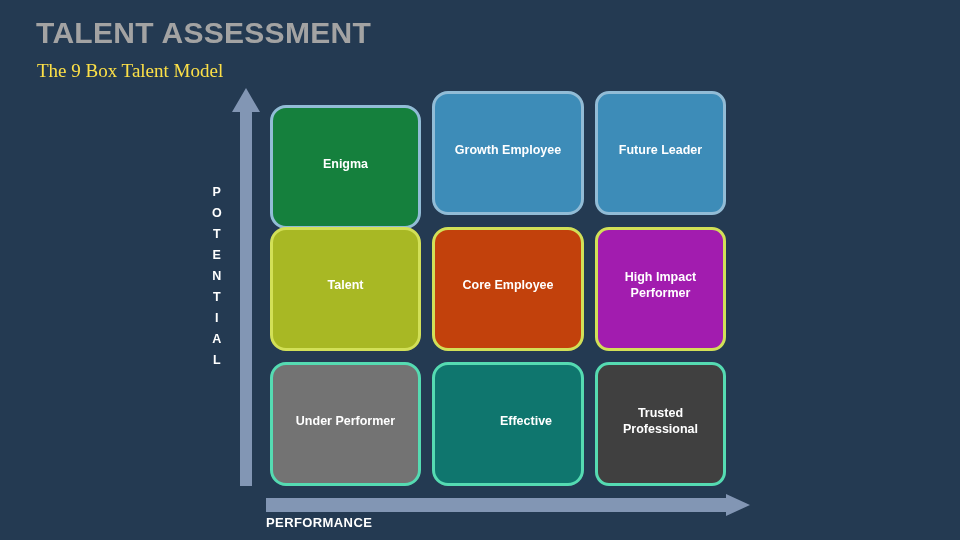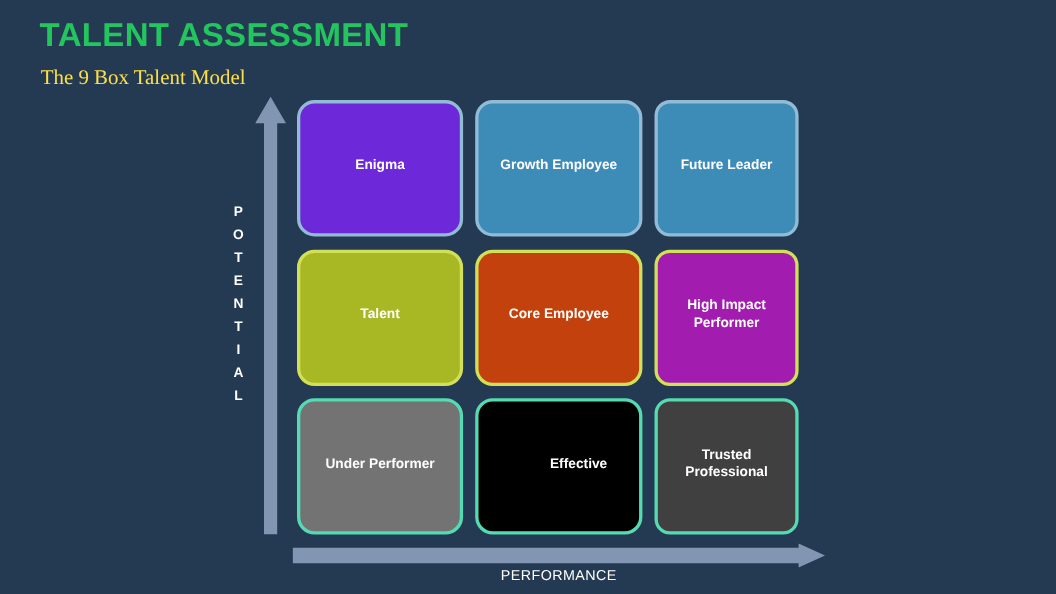--- a/index.html
+++ b/index.html
@@ -20,21 +20,21 @@
     background: #243a52;
   }
 
   
   .title {
     position: absolute;
     left: 36px;
     top: 16px;
     font-size: 30px;
     font-weight: bold;
-    color: #22c55e;
+    color: #a3a3a3;
     letter-spacing: 0.3px;
     white-space: nowrap;
   }
   .subtitle {
     position: absolute;
     left: 37px;
     top: 60px;
     font-size: 19px;
     font-weight: normal;
     color: #fde047;
@@ -68,23 +68,23 @@
     color: #ffffff;
     line-height: 21px;
     letter-spacing: 0.5px;
   }
   .axis-v-label span { display: block; }
   .axis-h-label {
     position: absolute;
     left: 266px;
     top: 515px;
     width: 484px;
-    text-align: center;
+    text-align: left;
     font-size: 13px;
-    font-weight: normal;
+    font-weight: bold;
     color: #ffffff;
     letter-spacing: 0.4px;
   }
 
   
   .grid {
     position: absolute;
     left: 270px;
     top: 91px;
     width: 478px;
@@ -150,21 +150,21 @@
 
   <div class="axis-h">
     <svg width="484" height="22" viewBox="0 0 484 22" xmlns="http://www.w3.org/2000/svg">
       <polygon points="0,4 460,4 460,0 484,11 460,22 460,18 0,18" fill="#8296b4"></polygon>
     </svg>
   </div>
   <div class="axis-h-label">PERFORMANCE</div>
 
   <div class="grid">
 
-    <div class="cell r0 c0" style="background: #6d28d9; border-color: rgb(146, 188, 214);">
+    <div class="cell r0 c0" style="background: #15803d; border-color: rgb(146, 188, 214); margin-top: 14px;">
       <div class="cell-label">Enigma</div>
     </div>
     <div class="cell r0 c1" style="background: rgb(61, 140, 184); border-color: rgb(146, 188, 214);">
       <div class="cell-label">Growth Employee</div>
     </div>
     <div class="cell r0 c2" style="background: rgb(61, 140, 184); border-color: rgb(146, 188, 214);">
       <div class="cell-label">Future Leader</div>
     </div>
 
     <div class="cell r1 c0" style="background: rgb(168, 184, 36); border-color: rgb(210, 224, 87);">
@@ -173,21 +173,21 @@
     <div class="cell r1 c1" style="background: #c2410c; border-color: rgb(210, 224, 87);">
       <div class="cell-label">Core Employee</div>
     </div>
     <div class="cell r1 c2" style="background: #a21caf; border-color: rgb(210, 224, 87);">
       <div class="cell-label">High Impact<br>Performer</div>
     </div>
 
     <div class="cell r2 c0" style="background: #737373; border-color: rgb(85, 219, 178);">
       <div class="cell-label">Under Performer</div>
     </div>
-    <div class="cell r2 c1" style="background: #000000; border-color: rgb(85, 219, 178); padding-left: 36px;">
+    <div class="cell r2 c1" style="background: #0f766e; border-color: rgb(85, 219, 178); padding-left: 36px;">
       <div class="cell-label">Effective</div>
     </div>
     <div class="cell r2 c2" style="background: #404040; border-color: rgb(85, 219, 178);">
       <div class="cell-label">Trusted Professional</div>
     </div>
 
   </div>
 </div>
 
 </body></html>

